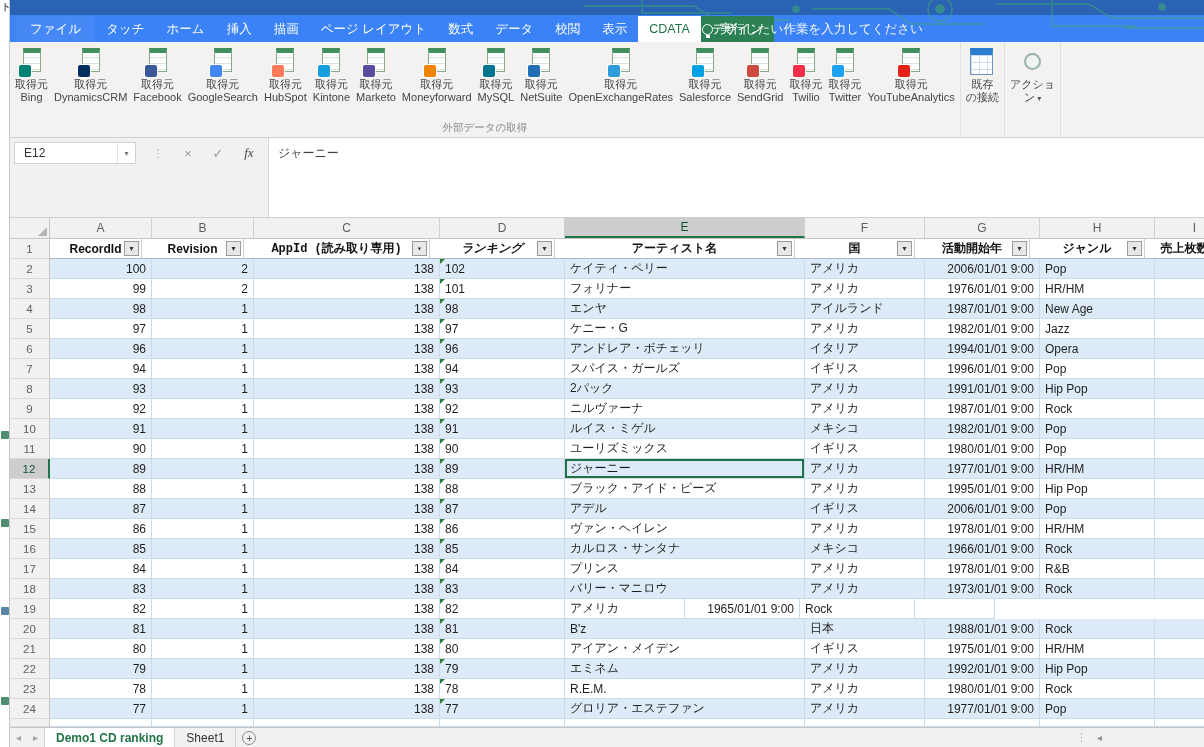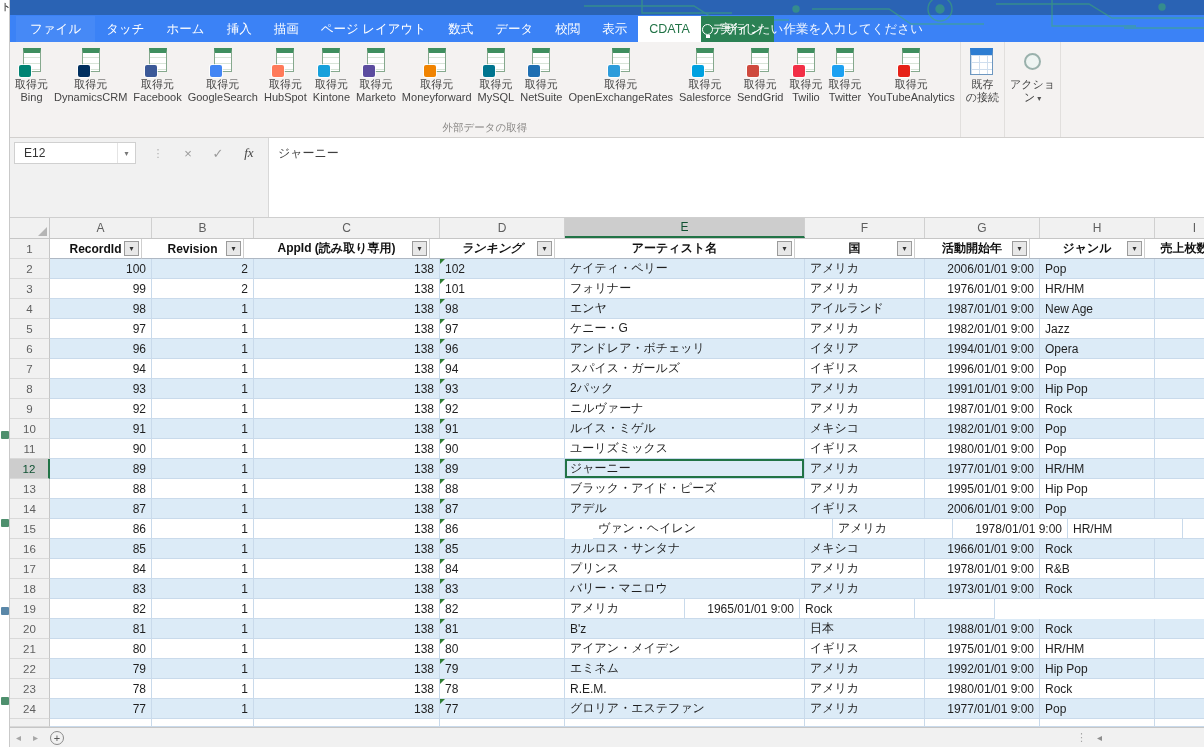--- a/index.html
+++ b/index.html
@@ -325,21 +325,21 @@
       <div class="grow">
         <div class="gut">1</div>
         <div class="hcell" style="width: 92px;">
           <span>RecordId</span>
           <div class="filter">▾</div>
         </div>
         <div class="hcell" style="width: 102px;">
           <span>Revision</span>
           <div class="filter">▾</div>
         </div>
-        <div class="hcell" style="width: 186px;">
+        <div class="hcell" style="width: 186px; font-family: Liberation Mono, monospace;">
           <span>AppId (読み取り専用)</span>
           <div class="filter">▾</div>
         </div>
         <div class="hcell" style="width: 125px; font-style: italic;">
           <span>ランキング</span>
           <div class="filter">▾</div>
         </div>
         <div class="hcell" style="width: 240px;">
           <span>アーティスト名</span>
           <div class="filter">▾</div>
@@ -515,21 +515,21 @@
         <div class="cell r" style="width: 115px;">2006/01/01 9:00</div>
         <div class="cell l" style="width: 115px;">Pop</div>
         <div class="cell l" style="width: 80px;"></div>
       </div>
       <div class="grow">
         <div class="gut">15</div>
         <div class="cell r" style="width: 102px;">86</div>
         <div class="cell r" style="width: 102px;">1</div>
         <div class="cell r" style="width: 186px;">138</div>
         <div class="cell l tri" style="width: 125px;">86</div>
-        <div class="cell l" style="width: 240px; margin-left: 28px;">ヴァン・ヘイレン</div>
+        <div class="cell l" style="width: 240px;">ヴァン・ヘイレン</div>
         <div class="cell l" style="width: 120px;">アメリカ</div>
         <div class="cell r" style="width: 115px;">1978/01/01 9:00</div>
         <div class="cell l" style="width: 115px;">HR/HM</div>
         <div class="cell l" style="width: 80px;"></div>
       </div>
       <div class="grow band">
         <div class="gut">16</div>
         <div class="cell r" style="width: 102px;">85</div>
         <div class="cell r" style="width: 102px;">1</div>
         <div class="cell r" style="width: 186px;">138</div>
@@ -645,20 +645,24 @@
         <div class="cell" style="width: 120px;"></div>
         <div class="cell" style="width: 115px;"></div>
         <div class="cell" style="width: 115px;"></div>
         <div class="cell" style="width: 80px;"></div>
       </div>
     </div>
 
   <div class="tabbar">
     <span class="snav">◂</span>
     <span class="snav">▸</span>
+    <span id="sheettabs" style="display:flex;align-items:stretch">
+        <div class="stab active">Demo1 CD ranking</div>
+        <div class="stab">Sheet1</div>
+      </span>
     <span class="addsheet">
         <span>+</span>
       </span>
     <span class="tb-space"></span>
     <span class="tb-split">⋮</span>
     <span class="tb-arrow">◂</span>
     <span class="tb-track"></span>
   </div>
 
 </div>

